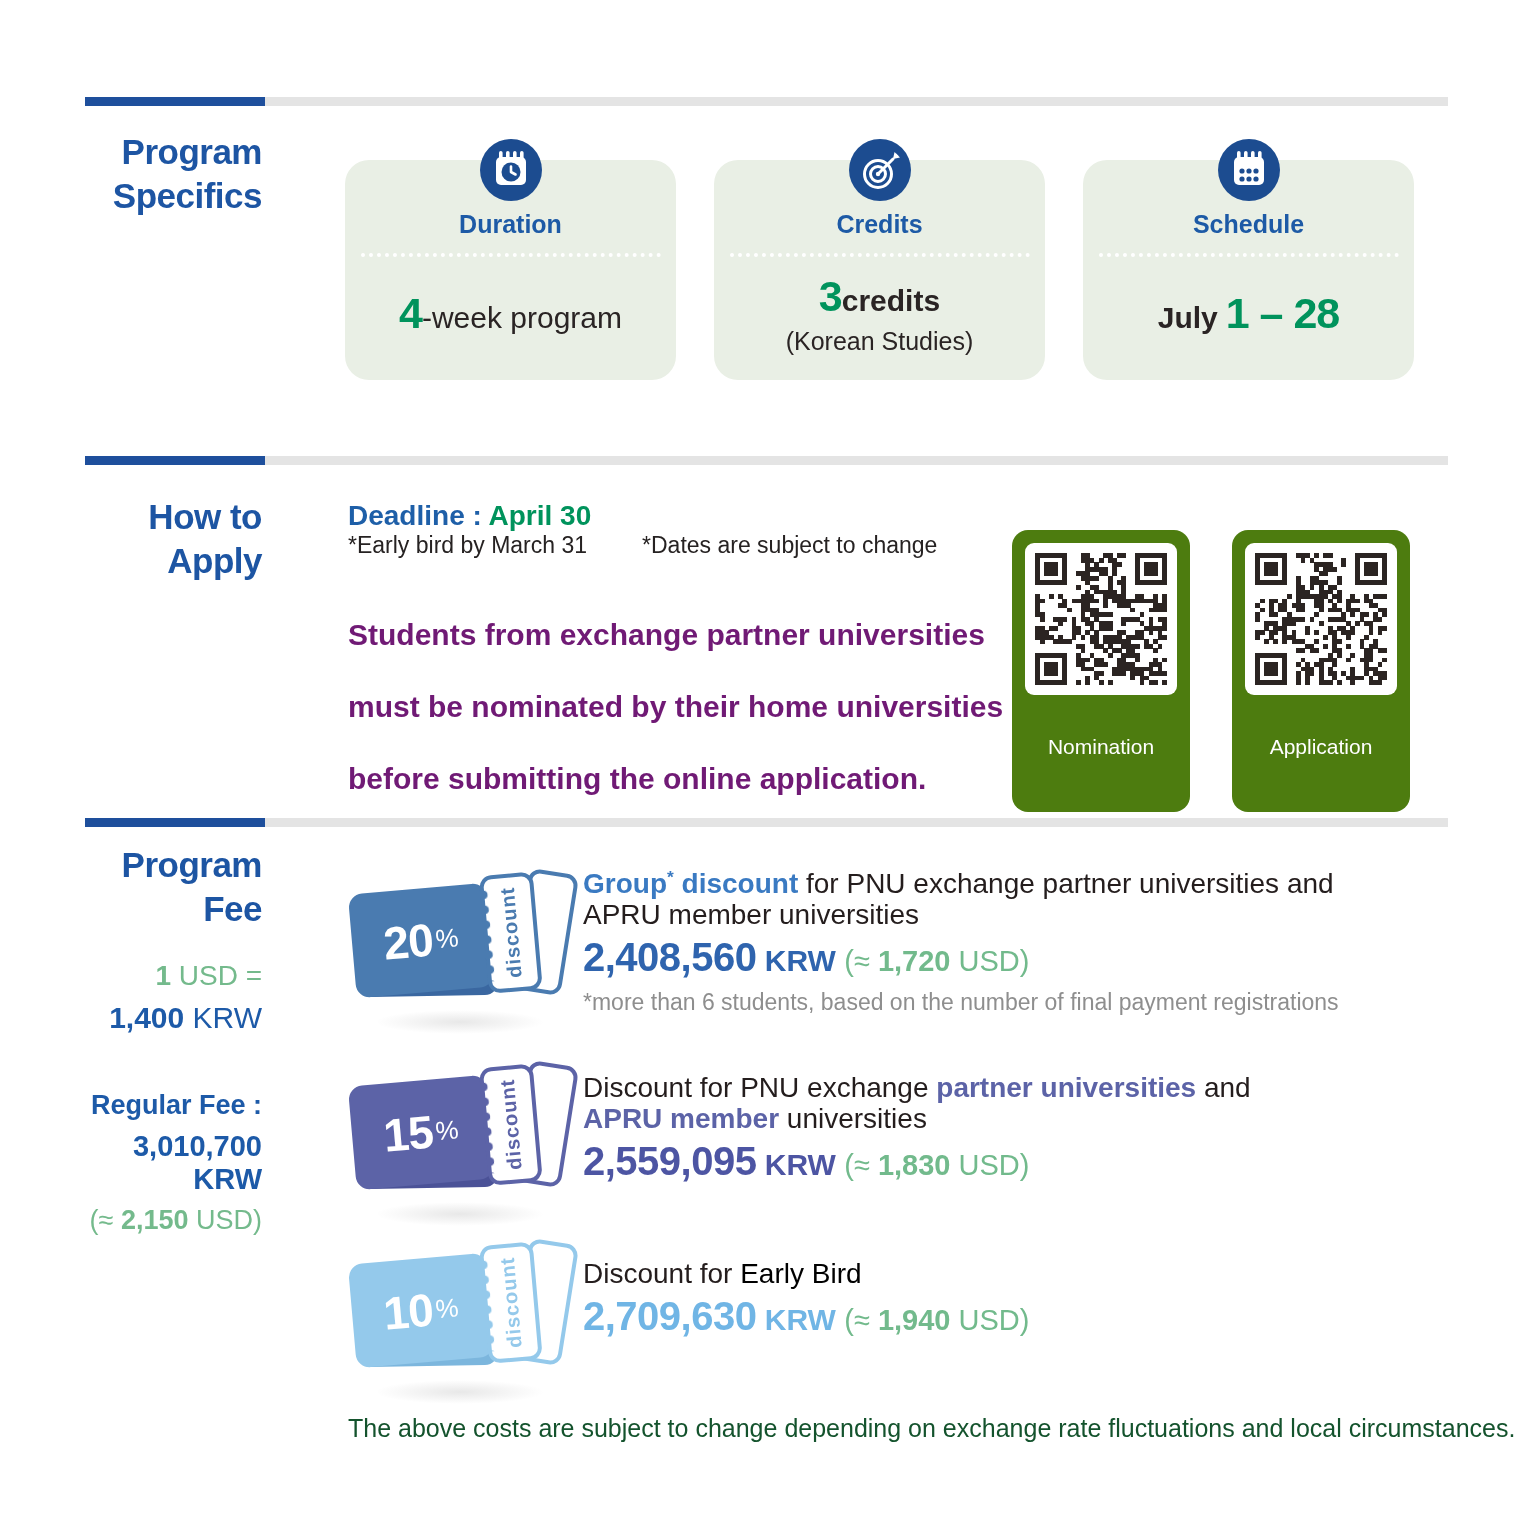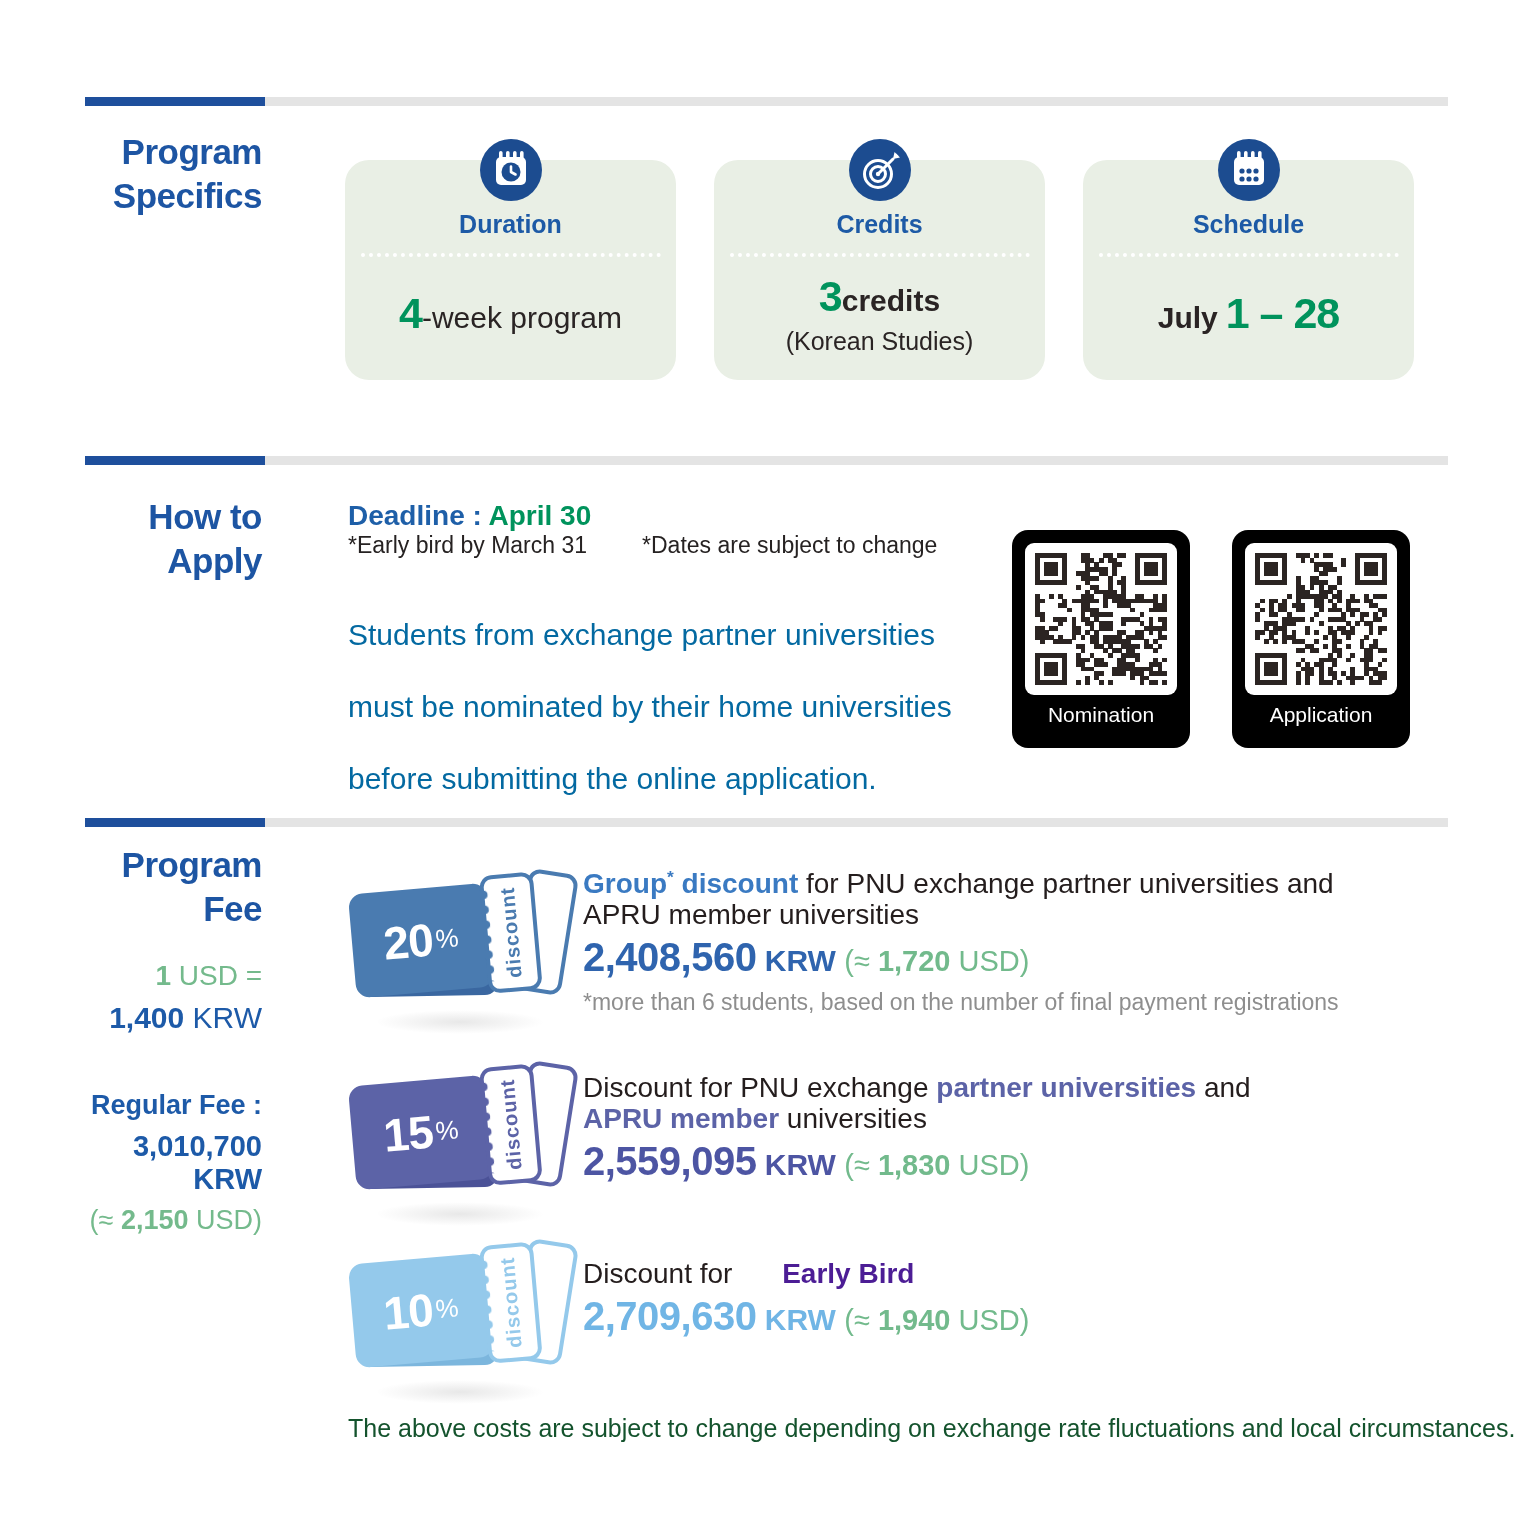--- a/index.html
+++ b/index.html
@@ -38,25 +38,25 @@
   .v-prefix{color:#2a2424;font-weight:700;font-size:30px;margin-right:8px;}
   .v-sub{color:#2a2424;font-weight:400;font-size:25px;margin-top:6px;}
 
   
   .apply-box{position:absolute;left:348px;top:500px;}
   .deadline{font-size:28px;font-weight:800;}
   .deadline .lbl{color:#1e5fa8;}
   .deadline .val{color:#00935c;}
   .apply-notes{font-size:23px;color:#262222;font-weight:500;}
   .apply-notes .n1{margin-right:55px;}
-  .apply-par{margin-top:40px;font-size:30px;line-height:72px;color:#0369a1;font-weight:400;}
+  .apply-par{margin-top:40px;font-size:30px;line-height:72px;color:#701a75;font-weight:700;}
 
   .qr-row{position:absolute;left:1012px;top:530px;display:flex;gap:42px;}
   .qr-card{
-    width:178px;height:218px;background:#000000;border-radius:16px;
+    width:178px;height:282px;background:#4d7c0f;border-radius:16px;
     display:flex;flex-direction:column;align-items:center;box-sizing:border-box;padding:13px;
   }
   .qr-white{width:152px;height:152px;background:#ffffff;border-radius:9px;box-sizing:border-box;padding:8px;}
   .qr-modules{width:100%;height:100%;}
   .qr-label{flex:1;display:flex;align-items:center;color:#ffffff;font-size:21px;font-weight:500;}
 
   
   .fee-left{position:absolute;left:70px;width:192px;text-align:right;}
   .rate{top:960px;}
   .rate-l1{color:#74ba8c;font-size:28px;font-weight:500;text-align:right;}
@@ -108,21 +108,21 @@
     color:var(--tc);font-size:20px;font-weight:600;letter-spacing:1px;
   }
 
   
   .tktext{position:absolute;left:583px;width:880px;}
   .tx1{top:862px}.tx2{top:1072px}.tx3{top:1258px}
   .desc{font-size:28px;line-height:31px;color:#241d1d;font-weight:500;}
   .acc-b1{color:#3a7ac2;font-weight:800;}
   .acc-b1 sup{font-size:0.62em;}
   .acc-p{color:#5c63a7;font-weight:800;}
-  .acc-lb{color:#4c1d95;font-weight:700;margin-left:42px;}
+  .acc-lb{color:#000000;font-weight:400;}
   .amount-line{margin-top:5px;display:flex;align-items:baseline;white-space:pre-wrap;}
   .amount{font-size:40px;font-weight:800;letter-spacing:-0.5px;}
   .cur{font-size:30px;font-weight:600;}
   .c1{color:#2f64ae;}.c2{color:#4d55a3;}.c3{color:#70b5e5;}
   .usd{font-size:29px;color:#72ba8c;font-weight:500;}
   .usd b{font-weight:800;}
   .tnote{margin-top:9px;font-size:23px;color:#8e8e8e;font-weight:400;}
 
   .footnote{position:absolute;left:348px;top:1414px;font-size:25px;color:#14532d;font-weight:400;}
 </style>

